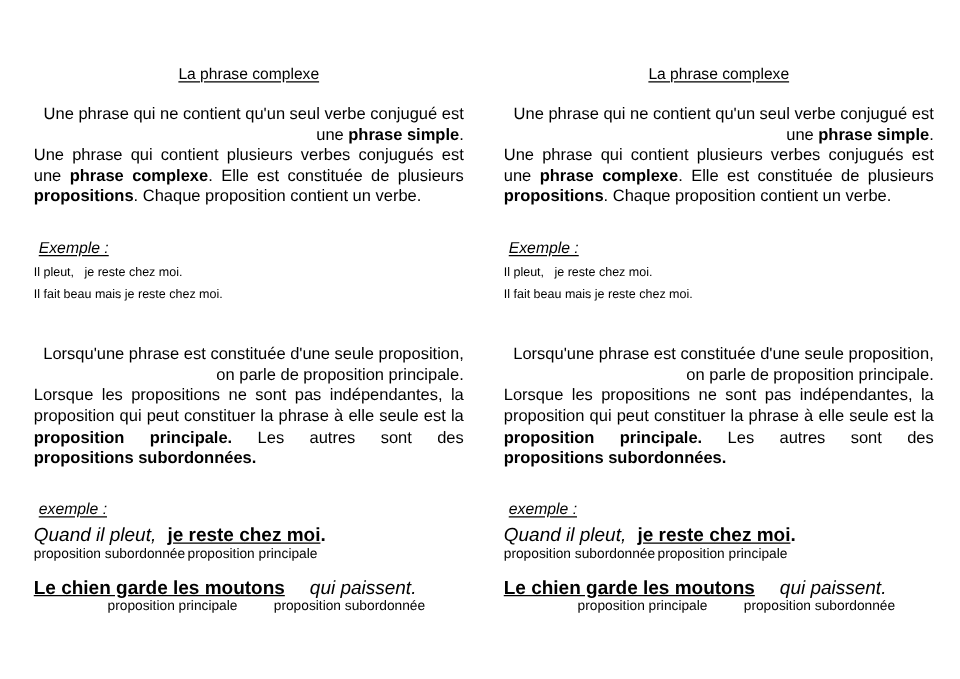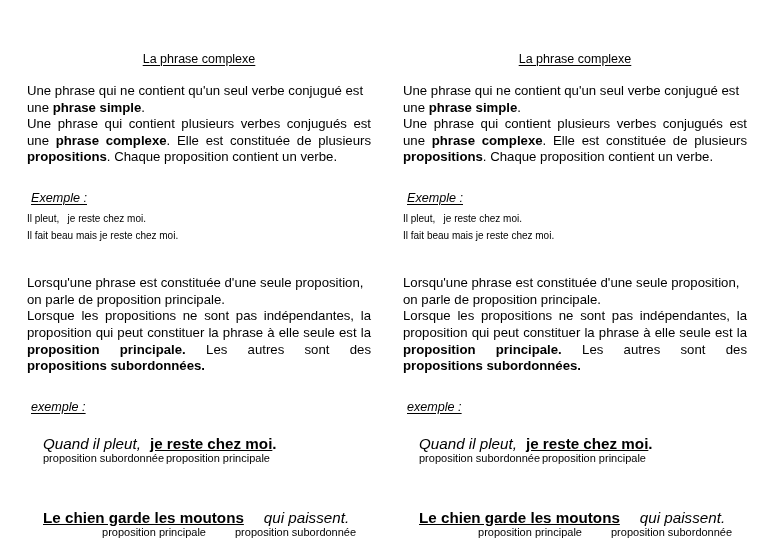--- a/index.html
+++ b/index.html
@@ -55,21 +55,21 @@
 
   
   .para {
     font-size: 13.2px;
     line-height: 16.6px;
     text-align: justify;
     margin: 0;
   }
   .para .nojust {
     display: block;
-    text-align: left;
+    text-align: right;
   }
   .b { font-weight: bold; }
 
   .spacer-lg { height: 31px; }
   .spacer-md { height: 21px; }
   .spacer-sm { height: 14px; }
 
   
   .ex-label {
     font-size: 12.6px;
@@ -83,21 +83,21 @@
   .ex-label-wrap { margin: 0 0 1px 0; }
 
   .ex-line {
     font-size: 10px;
     line-height: 16.6px;
     margin: 0;
     white-space: pre;
   }
 
   
-  .annot-block { margin: 16px; }
+  .annot-block { margin: 0; }
 
   .annot-sentence {
     font-size: 15.2px;
     line-height: 18px;
     margin: 0;
     white-space: nowrap;
   }
   .seg-sub {
     font-style: italic;
     font-weight: normal;

